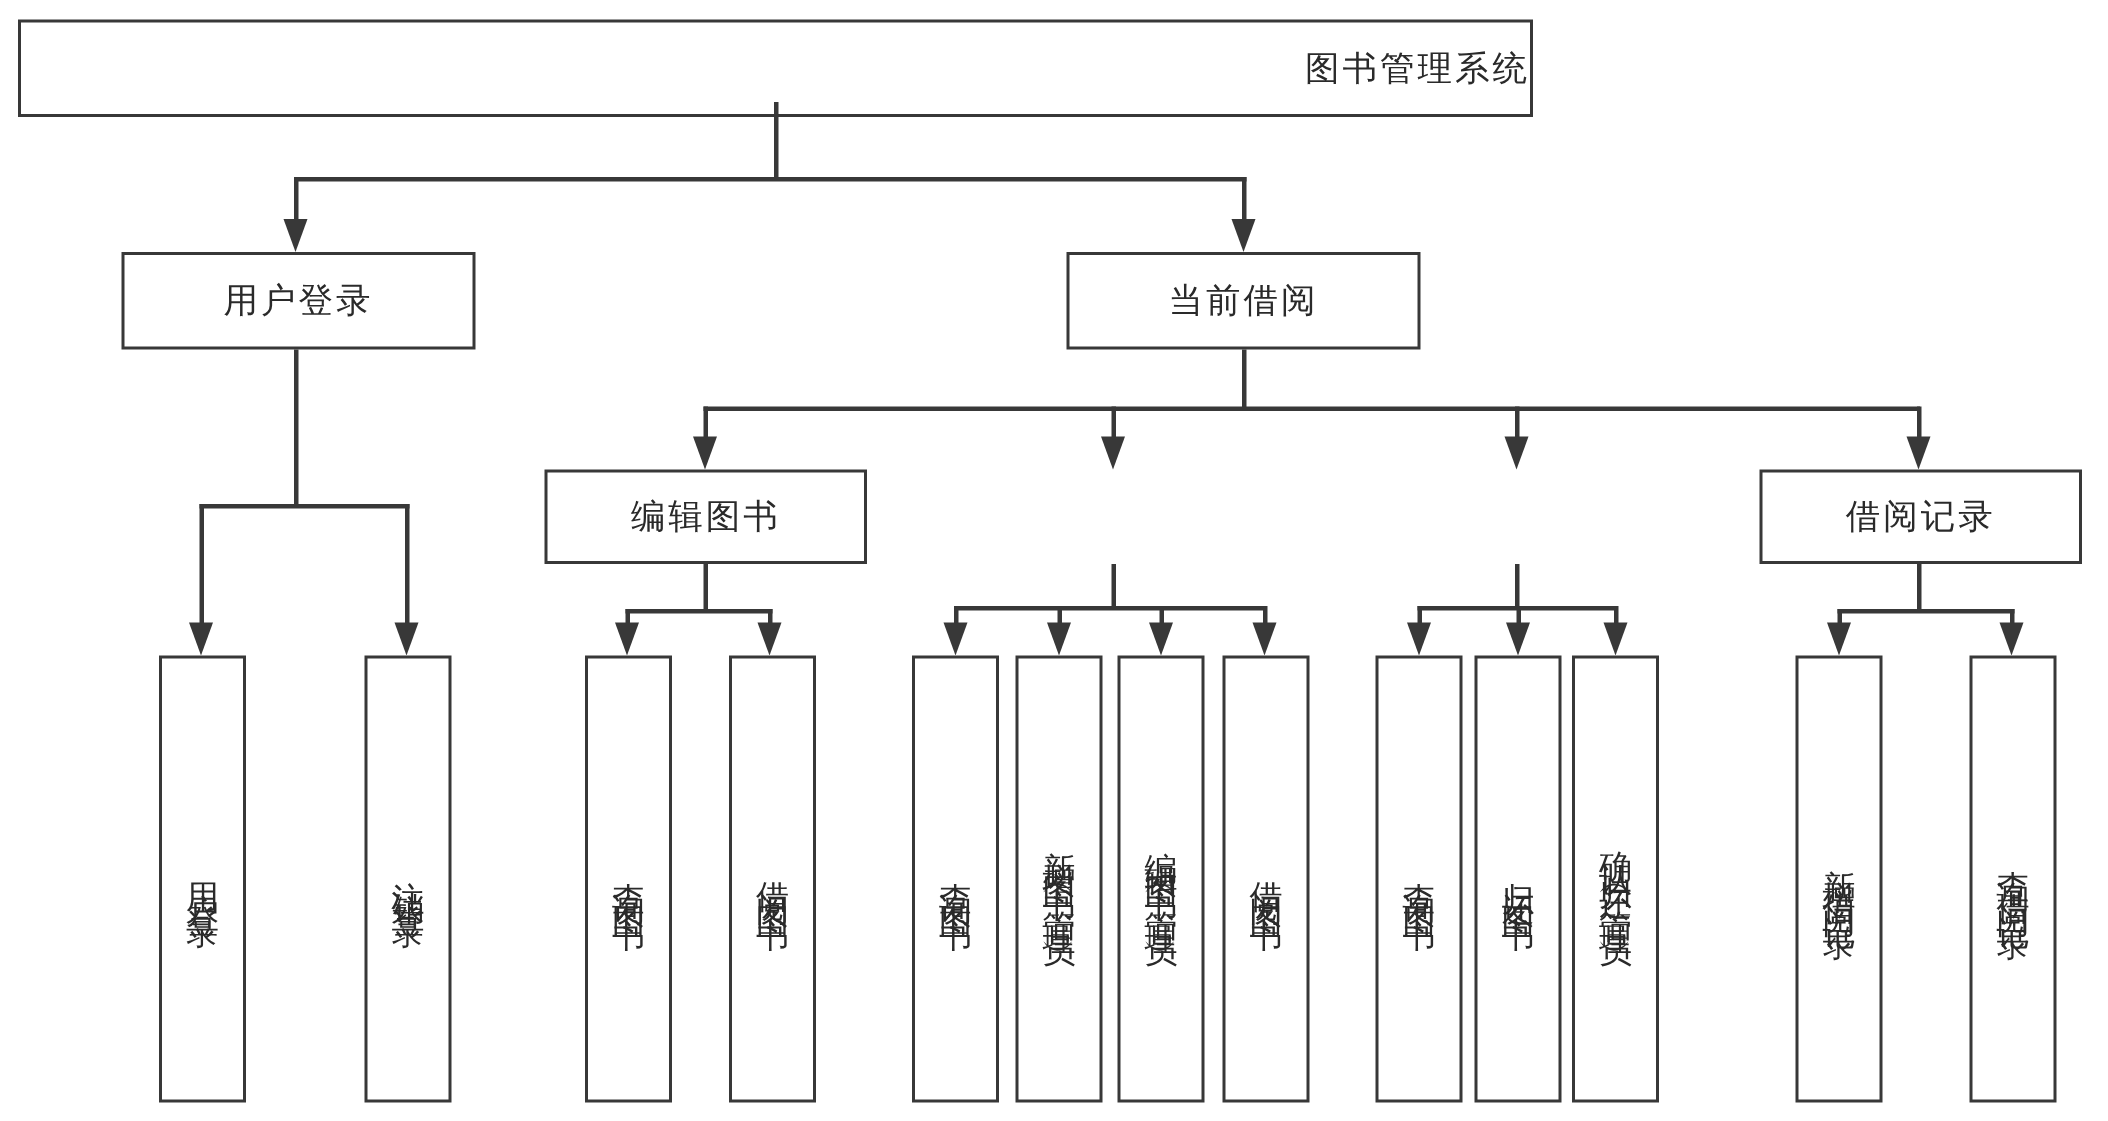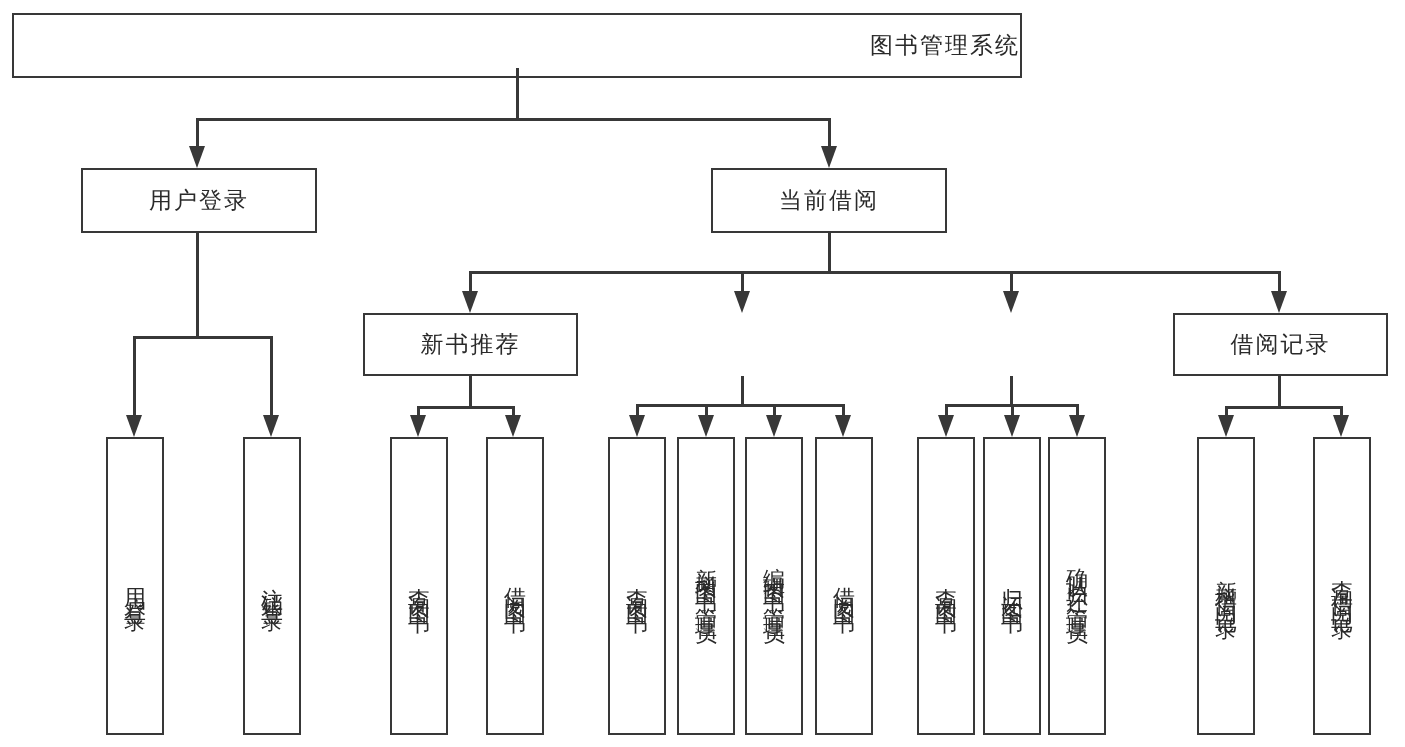--- a/index.html
+++ b/index.html
@@ -115,21 +115,21 @@
   <div class="vline" style="left:469px; top:271px; height:25px;"></div>
   <div class="arrow" style="left:462px; top:291px;"></div>
   <div class="vline" style="left:741px; top:271px; height:25px;"></div>
   <div class="arrow" style="left:734px; top:291px;"></div>
   <div class="vline" style="left:1010px; top:271px; height:25px;"></div>
   <div class="arrow" style="left:1003px; top:291px;"></div>
   <div class="vline" style="left:1278px; top:271px; height:25px;"></div>
   <div class="arrow" style="left:1271px; top:291px;"></div>
 
   <div class="box hbox" style="left:363px; top:313px; width:215px; height:63px;">
-    <span>新书推荐</span>
+    <span>编辑图书</span>
   </div>
   <div class="box hbox" style="left:1173px; top:313px; width:215px; height:63px;">
     <span>借阅记录</span>
   </div>
 
   <div class="vline" style="left:469px; top:376px; height:32px;"></div>
   <div class="hline" style="left:417px; top:406px; width:98px;"></div>
   <div class="vline" style="left:417px; top:406px; height:12px;"></div>
   <div class="arrow" style="left:410px; top:415px;"></div>
   <div class="vline" style="left:512px; top:406px; height:12px;"></div>

